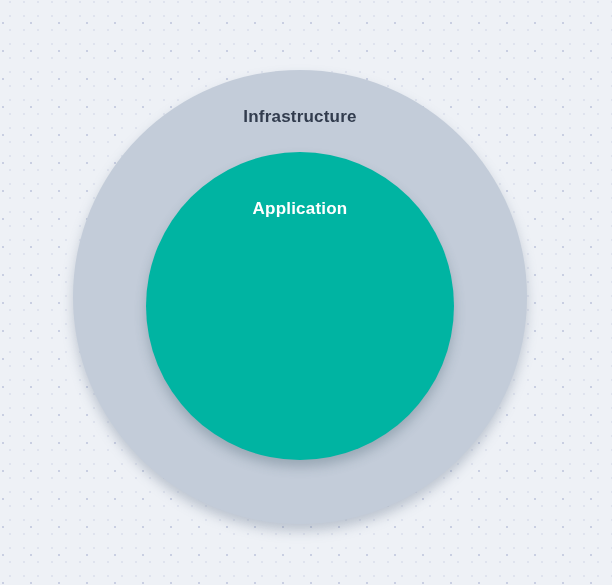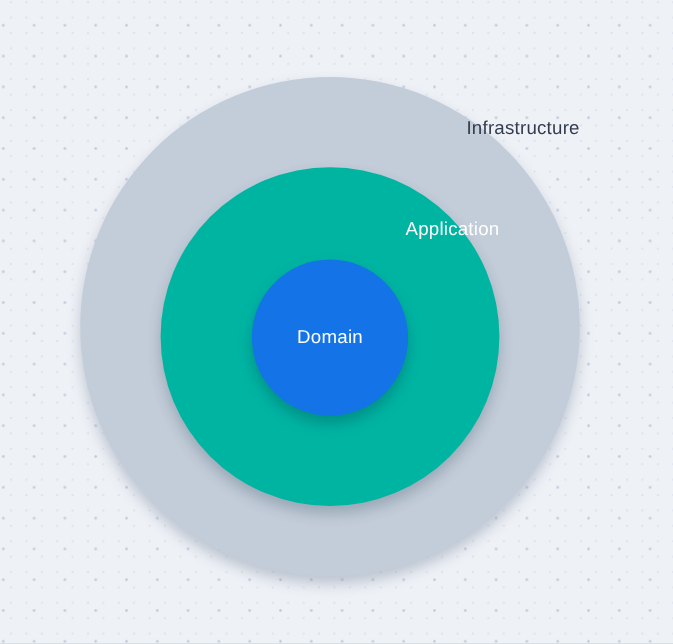--- a/index.html
+++ b/index.html
@@ -49,42 +49,39 @@
     height: 142px;
     display: flex;
     align-items: center;
     justify-content: center;
     box-shadow: 0 7px 12px rgba(0, 80, 85, 0.35);
   }
   .layer-label {
     position: absolute;
     left: 0;
     right: 0;
-    text-align: right;
+    text-align: center;
     font-size: 17px;
-    font-weight: 400;
+    font-weight: 700;
     letter-spacing: 0.2px;
     line-height: 24px;
     user-select: none;
   }
   .label-infrastructure { top: 35px; }
   .label-application    { top: 45px; }
   .label-domain         { position: static; }
 </style>
 </head>
 <body>
 
 <div class="stage">
 
   <div class="circle circle-infrastructure" style="background-color: rgb(195, 204, 217); color: rgb(50, 60, 78);">
     <div class="layer-label label-infrastructure">Infrastructure</div>
 
     <div class="circle circle-application" style="background-color: rgb(0, 180, 162); color: rgb(255, 255, 255);">
       <div class="layer-label label-application">Application</div>
 
-      <div class="circle circle-domain" style="background-color: rgb(20, 115, 230); color: rgb(255, 255, 255);">
-        <div class="layer-label label-domain">Domain</div>
-      </div>
 
     </div>
   </div>
 
 </div>
 
 </body></html>

